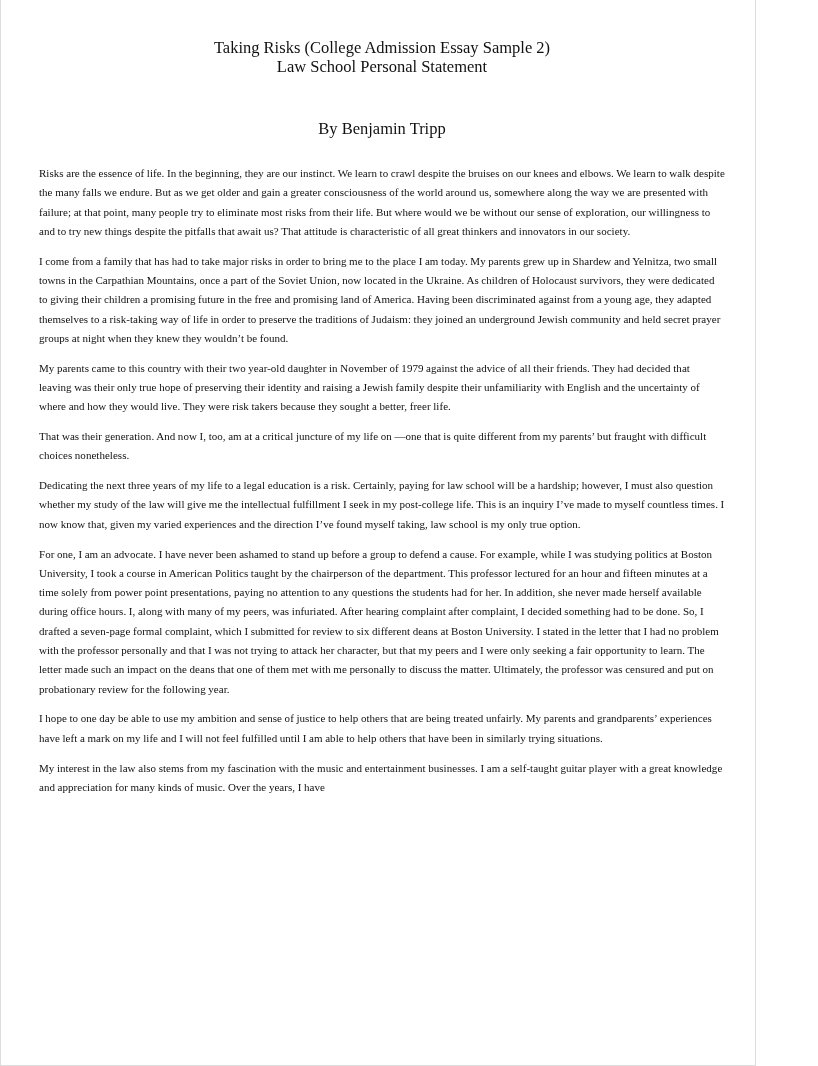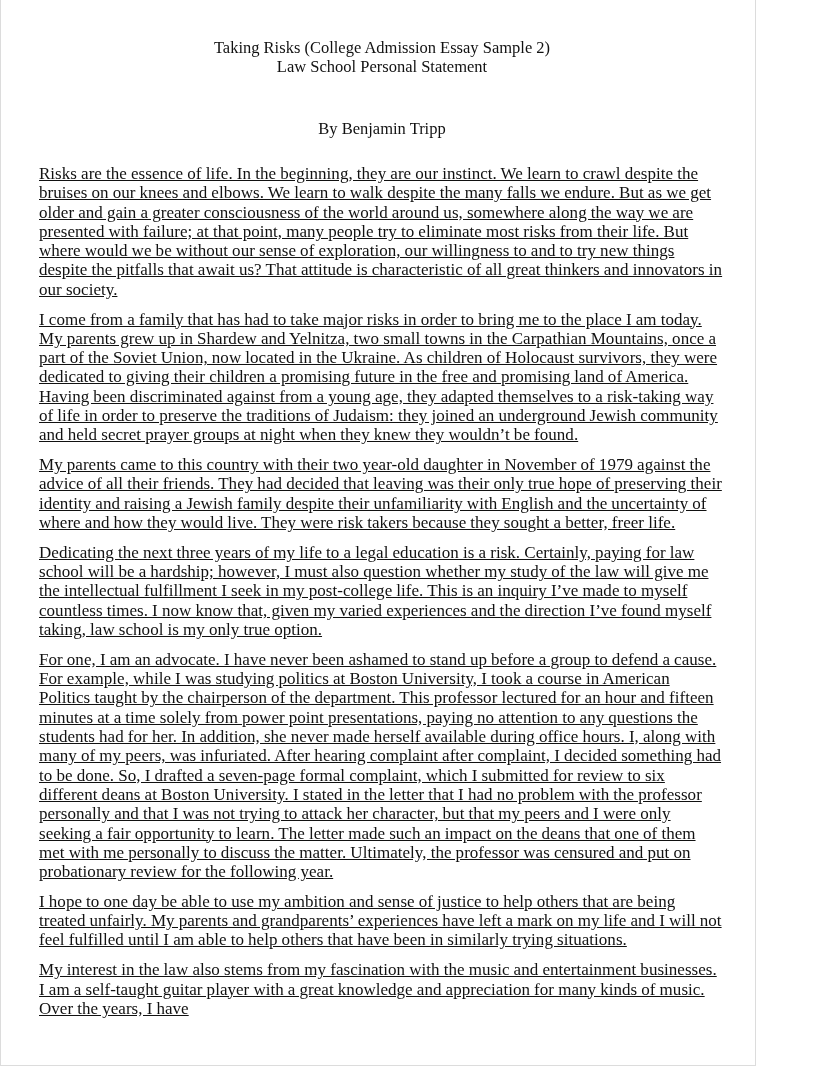--- a/index.html
+++ b/index.html
@@ -40,48 +40,48 @@
   }
   .doc-heading.title      { margin-top: 6px; }
   .doc-heading.subtitle   { }
   .doc-heading.byline     { margin-top: 43px; }
 
   .body-copy {
     margin-top: 26px;
     padding-right: 0px;
   }
   .para {
-    font-size: 17px;
+    font-size: 11px;
     line-height: 19.3px;
     text-align: left;
     color: #111111;
     margin: 0 0 10.5px 0;
     max-width: 752px;
     word-spacing: -0.15px;
     letter-spacing: 0.03px;
-    text-decoration: underline;
   }
   .para:last-child { margin-bottom: 0; }
 </style>
 </head>
 <body>
 
 <div class="page">
   <div class="page-inner">
 
     <div class="headings">
       <div class="doc-heading title">Taking Risks (College Admission Essay Sample 2)</div>
       <div class="doc-heading subtitle">Law School Personal Statement</div>
       <div class="doc-heading byline">By Benjamin Tripp</div>
     </div>
 
     <div class="body-copy">
       <p class="para">Risks are the essence of life. In the beginning, they are our instinct. We learn to crawl despite the bruises on our knees and elbows. We learn to walk despite the many falls we endure. But as we get older and gain a greater consciousness of the world around us, somewhere along the way we are presented with failure; at that point, many people try to eliminate most risks from their life. But where would we be without our sense of exploration, our willingness to and to try new things despite the pitfalls that await us? That attitude is characteristic of all great thinkers and innovators in our society.</p>
       <p class="para">I come from a family that has had to take major risks in order to bring me to the place I am today. My parents grew up in Shardew and Yelnitza, two small towns in the Carpathian Mountains, once a part of the Soviet Union, now located in the Ukraine. As children of Holocaust survivors, they were dedicated to giving their children a promising future in the free and promising land of America. Having been discriminated against from a young age, they adapted themselves to a risk-taking way of life in order to preserve the traditions of Judaism: they joined an underground Jewish community and held secret prayer groups at night when they knew they wouldn’t be found.</p>
       <p class="para">My parents came to this country with their two year-old daughter in November of 1979 against the advice of all their friends. They had decided that leaving was their only true hope of preserving their identity and raising a Jewish family despite their unfamiliarity with English and the uncertainty of where and how they would live. They were risk takers because they sought a better, freer life.</p>
+      <p class="para">That was their generation. And now I, too, am at a critical juncture of my life on —one that is quite different from my parents’ but fraught with difficult choices nonetheless.</p>
       <p class="para">Dedicating the next three years of my life to a legal education is a risk. Certainly, paying for law school will be a hardship; however, I must also question whether my study of the law will give me the intellectual fulfillment I seek in my post-college life. This is an inquiry I’ve made to myself countless times. I now know that, given my varied experiences and the direction I’ve found myself taking, law school is my only true option.</p>
       <p class="para">For one, I am an advocate. I have never been ashamed to stand up before a group to defend a cause. For example, while I was studying politics at Boston University, I took a course in American Politics taught by the chairperson of the department. This professor lectured for an hour and fifteen minutes at a time solely from power point presentations, paying no attention to any questions the students had for her. In addition, she never made herself available during office hours. I, along with many of my peers, was infuriated. After hearing complaint after complaint, I decided something had to be done. So, I drafted a seven-page formal complaint, which I submitted for review to six different deans at Boston University. I stated in the letter that I had no problem with the professor personally and that I was not trying to attack her character, but that my peers and I were only seeking a fair opportunity to learn. The letter made such an impact on the deans that one of them met with me personally to discuss the matter. Ultimately, the professor was censured and put on probationary review for the following year.</p>
       <p class="para">I hope to one day be able to use my ambition and sense of justice to help others that are being treated unfairly. My parents and grandparents’ experiences have left a mark on my life and I will not feel fulfilled until I am able to help others that have been in similarly trying situations.</p>
       <p class="para">My interest in the law also stems from my fascination with the music and entertainment businesses. I am a self-taught guitar player with a great knowledge and appreciation for many kinds of music. Over the years, I have</p>
     </div>
 
   </div>
 </div>
 
 </body></html>

